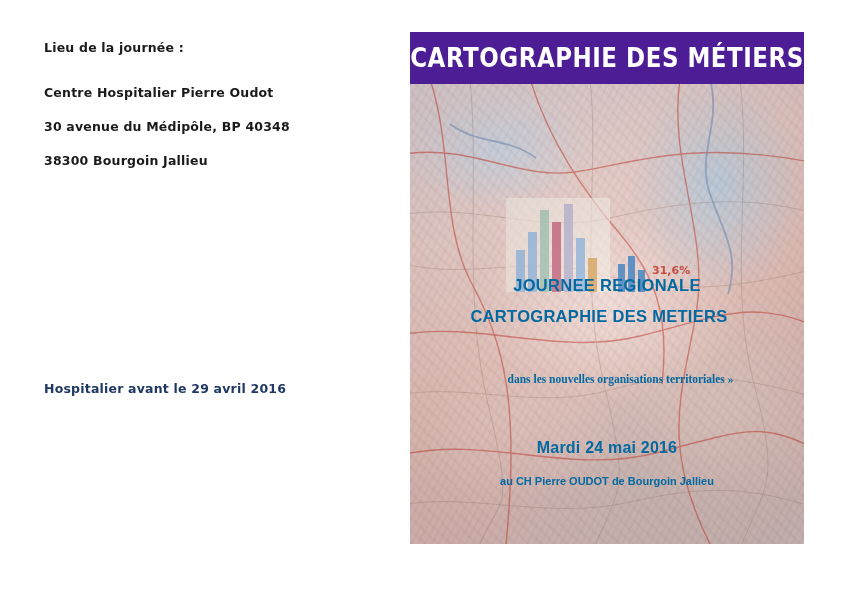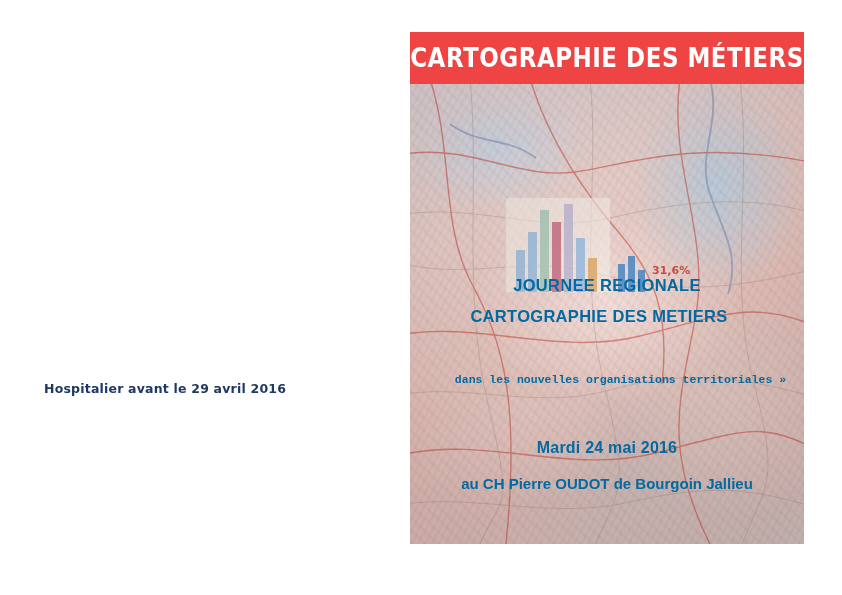--- a/index.html
+++ b/index.html
@@ -66,21 +66,21 @@
     top: 32px;
     width: 394px;
     height: 512px;
     overflow: hidden;
   }
   .flyer-banner {
     position: absolute;
     left: 0; top: 0;
     width: 394px;
     height: 52px;
-    background: #ef4444;
+    background: #4c1d95;
     display: flex;
     align-items: center;
     justify-content: center;
   }
   .flyer-banner-text {
     font-family: "DejaVu Sans", sans-serif;
     font-size: 23px;
     font-weight: bold;
     color: #ffffff;
     letter-spacing: 0.5px;
@@ -165,46 +165,52 @@
     font-size: 11.5px;
     font-weight: bold;
     font-family: "Liberation Sans", sans-serif;
   }
   .t-sub2 {
     position: absolute;
     left: 0; right: 0;
     top: 289px;
     font-size: 11.5px;
     font-weight: bold;
-    font-family: Liberation Mono, monospace;
+    font-family: Liberation Serif, serif;
     margin-left: 27px;
   }
   .t-date {
     position: absolute;
     left: 0; right: 0;
     top: 355px;
     font-size: 16px;
     font-weight: bold;
     font-family: "Liberation Sans", sans-serif;
     letter-spacing: 0.2px;
   }
   .t-place {
     position: absolute;
     left: 0; right: 0;
     top: 391px;
-    font-size: 15px;
+    font-size: 11px;
     font-weight: bold;
     font-family: "Liberation Sans", sans-serif;
   }
 </style>
 </head>
 <body>
 
 <div class="page">
 
+  <div class="left-col">
+    <p class="left-label">Lieu de la journée :</p>
+    <p class="addr-line">Centre Hospitalier Pierre Oudot</p>
+    <p class="addr-line">30 avenue du Médipôle, BP 40348</p>
+    <p class="addr-line">38300 Bourgoin Jallieu</p>
+  </div>
 
   <div class="deadline"><span>Hospitalier avant le </span><span class="date">29 avril 2016</span></div>
 
   <div class="flyer">
 
     <div class="flyer-banner">
       <div class="flyer-banner-text">CARTOGRAPHIE DES MÉTIERS</div>
     </div>
 
     <div class="flyer-map">

